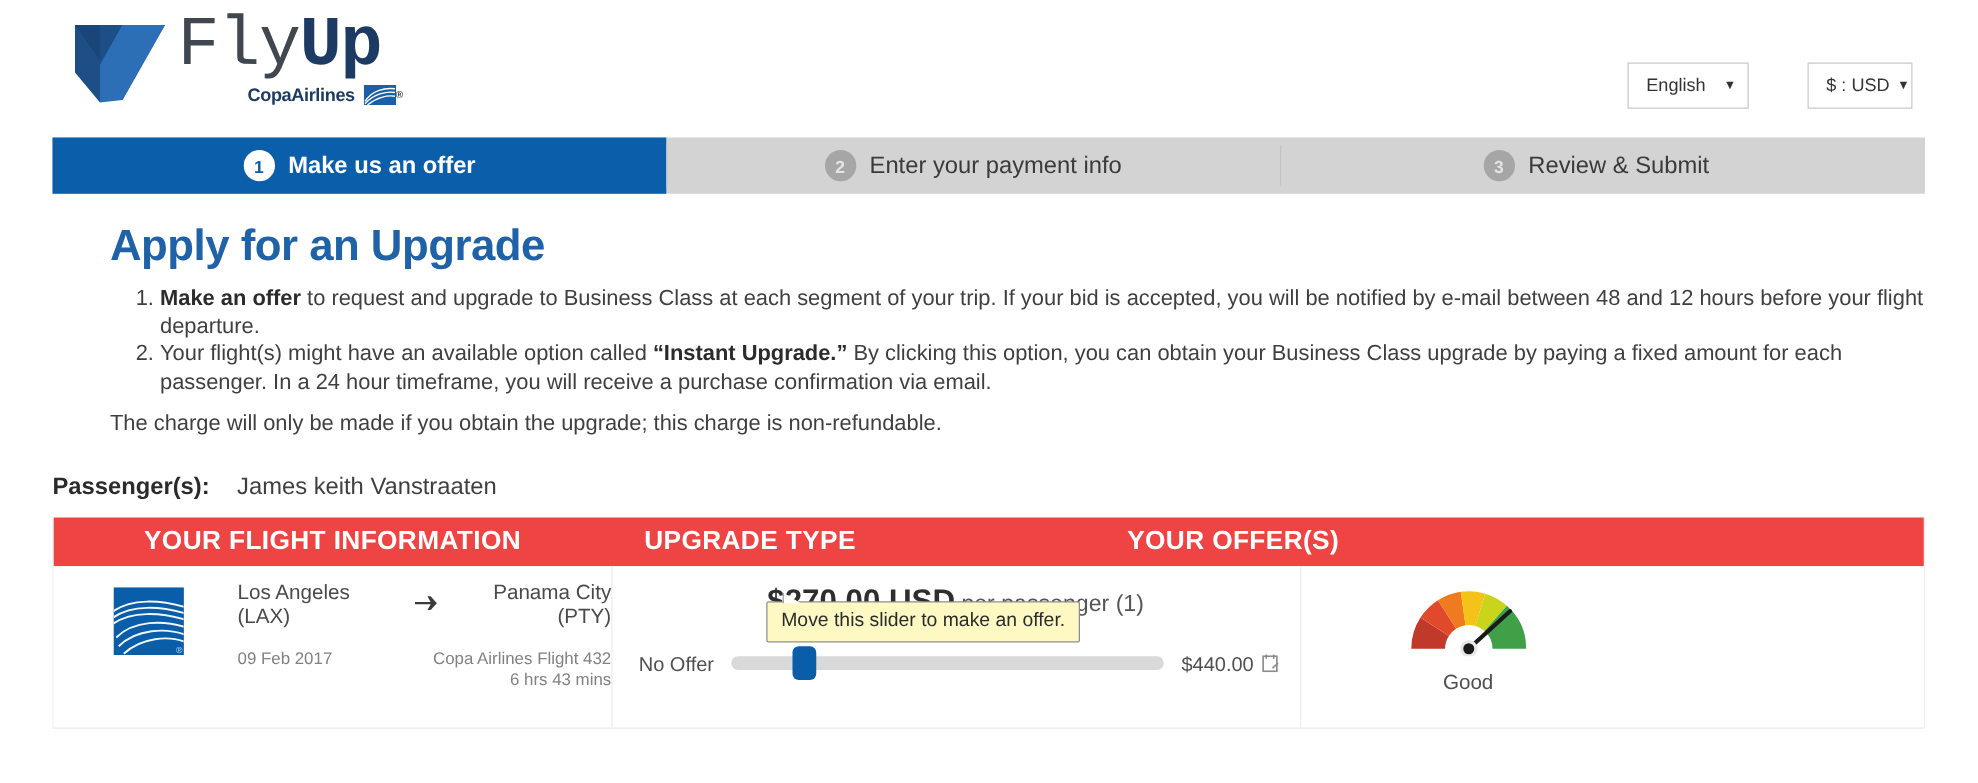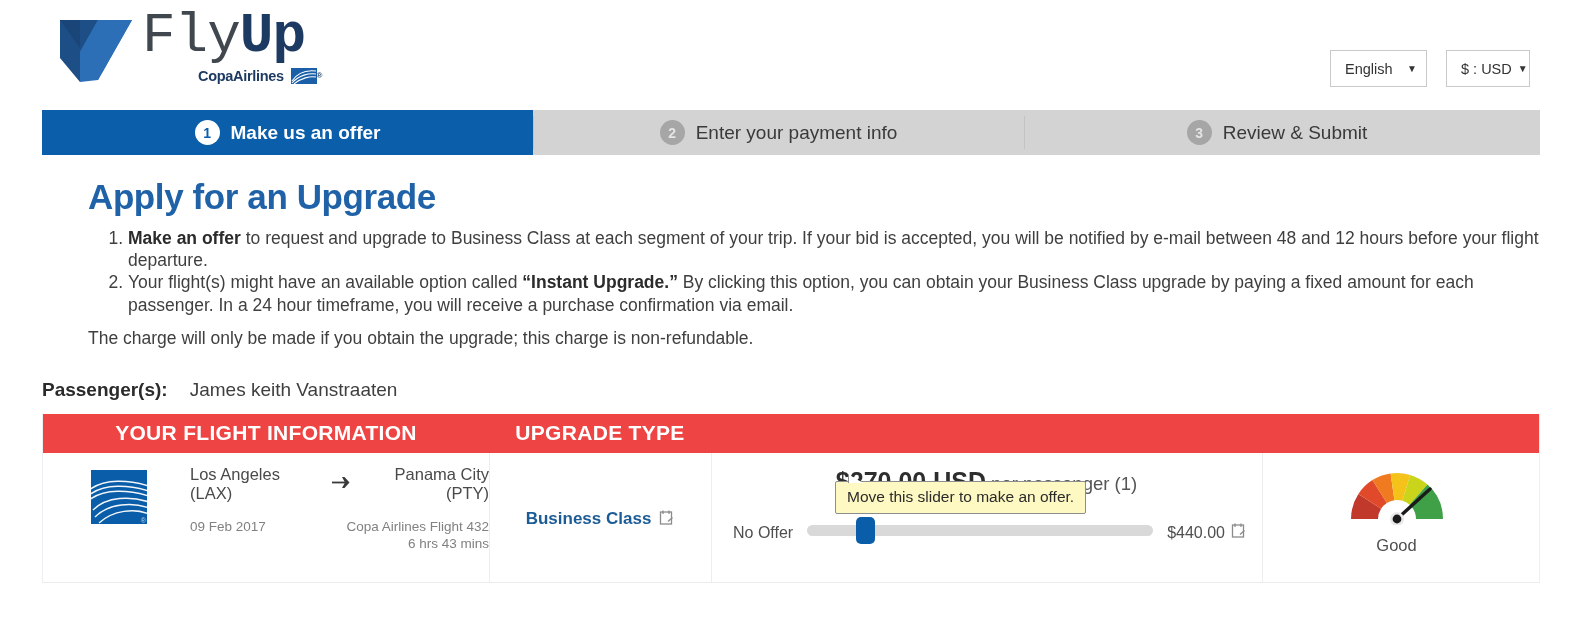--- a/index.html
+++ b/index.html
@@ -54,21 +54,21 @@
     vertical-align: -3px;
     margin-left: 3px;
   }
   .logo-sub .reg { font-size: 8px; vertical-align: 3px; }
 
   .selectors {
     position: absolute;
     right: 52px;
     top: 50px;
     display: flex;
-    gap: 19px;
+    gap: 47px;
     justify-content: space-between;
   }
   .sel {
     border: 1px solid #c9c9c9;
     background: #fff;
     height: 37px;
     display: flex;
     align-items: center;
     padding: 0 9px 0 14px;
     font-size: 14.5px;
@@ -387,20 +387,21 @@
 
 <div class="pax">
   <span class="label">Passenger(s):</span>
   <span class="name">James keith Vanstraaten</span>
 </div>
 
 <div class="table">
   <div class="thead">
     <div class="th c1">YOUR FLIGHT INFORMATION</div>
     <div class="th c2">UPGRADE TYPE</div>
+    <div class="th c3">YOUR OFFER(S)</div>
     <div class="th c4"></div>
   </div>
 
   <div class="trow">
 
     <div class="td c1 flightcell">
       <div class="airline-tile">
         <svg width="56" height="54" viewBox="0 0 56 54">
           <rect width="56" height="54" fill="#0a5da8"></rect>
           <g stroke="#ffffff" stroke-width="1.5" fill="none" opacity="0.95">
@@ -426,31 +427,20 @@
           <span class="to">Panama City (PTY)</span>
         </div>
         <div class="route-mid">
           <span class="date">09 Feb 2017</span>
           <span class="fl">Copa Airlines Flight 432</span>
         </div>
         <div class="route-dur">6 hrs 43 mins</div>
       </div>
     </div>
 
-    <div class="td c2 upgradecell">
-      <a class="upg-link">Business Class</a>
-      <span class="note-icon">
-        <svg width="15" height="17" viewBox="0 0 15 17">
-          <rect x="1.5" y="3" width="11" height="12" fill="#ffffff" stroke="#8b8b8b" stroke-width="1.3"></rect>
-          <path d="M4,1.5 L4,5" stroke="#8b8b8b" stroke-width="1.3"></path>
-          <path d="M10,1.5 L10,5" stroke="#8b8b8b" stroke-width="1.3"></path>
-          <path d="M9,12.5 L13.5,8.5" stroke="#8b8b8b" stroke-width="1.3" fill="none"></path>
-        </svg>
-      </span>
-    </div>
 
     <div class="td c3 offercell">
       <div class="amount">
         <b>$270.00 USD</b><span class="per"> per passenger (1)</span>
       </div>
       <div class="sliderow">
         <span class="endlabel">No Offer</span>
         <div class="track-wrap">
           <div class="track"></div>
           <div class="thumb" style="left: 14%;"></div>

